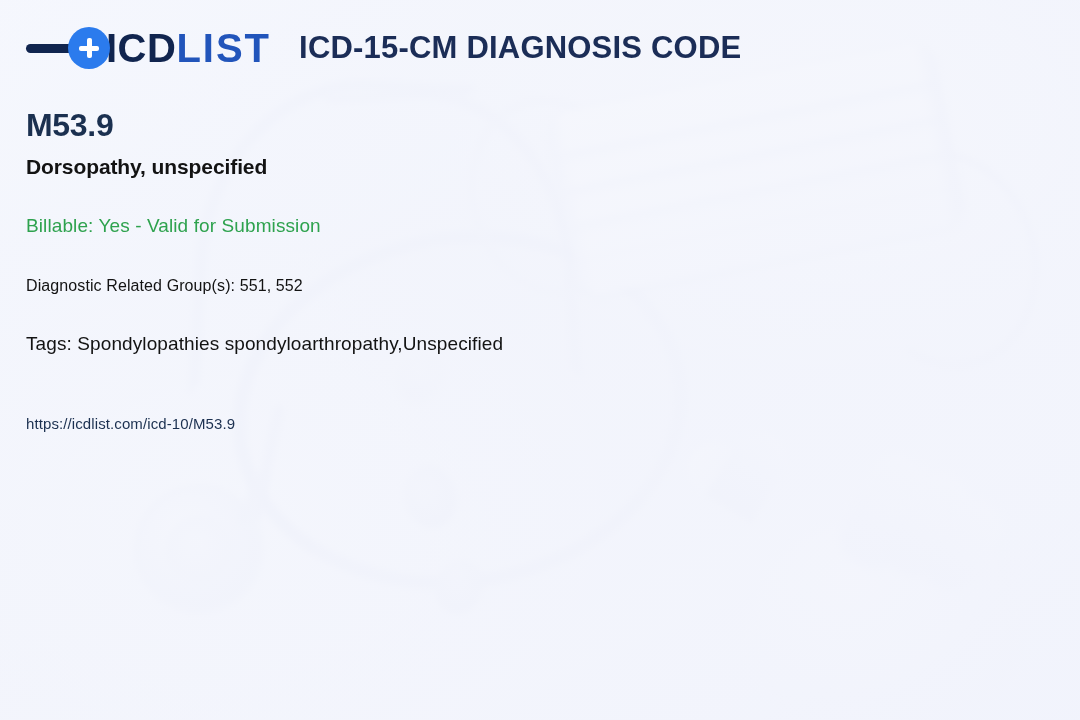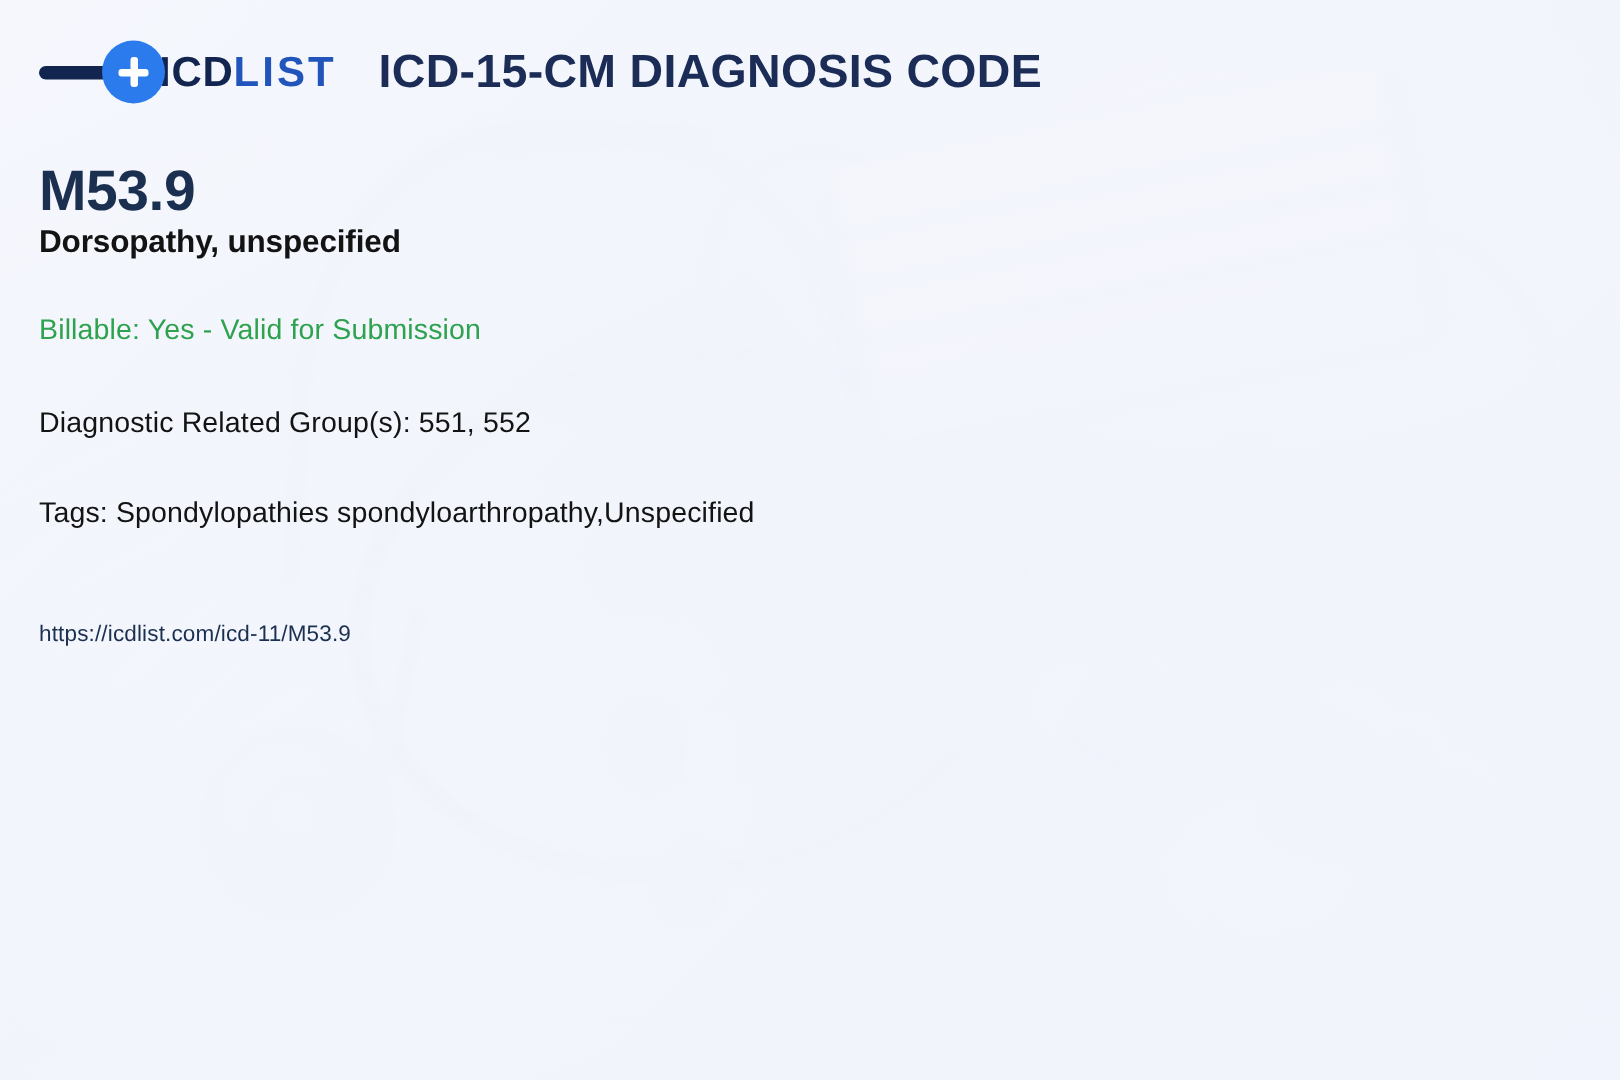--- a/index.html
+++ b/index.html
@@ -248,21 +248,21 @@
   }
   .logo-plus::before, .logo-plus::after {
     content: "";
     position: absolute;
     background: #ffffff;
     border-radius: 2px;
   }
   .logo-plus::before { left: 11px; top: 19px; width: 20px; height: 5px; }
   .logo-plus::after  { left: 19px; top: 11px; width: 5px;  height: 20px; }
   .logo-word {
-    font-size: 28px;
+    font-size: 40px;
     font-weight: 700;
     letter-spacing: 0.5px;
     margin-left: -4px;
     line-height: 1;
   }
   .logo-word .w-icd  { color: #11254f; }
   .logo-word .w-list { color: #2255bb; letter-spacing: 2px; }
 
   .header-title {
     margin-left: 28px;
@@ -274,42 +274,43 @@
   }
 
   
   .content {
     position: absolute;
     left: 26px;
     top: 108px;
     width: 960px;
   }
   .code {
-    font-size: 38px;
+    font-size: 32px;
     font-weight: 700;
     color: #1b3050;
     line-height: 1.1;
     letter-spacing: -0.3px;
   }
   .code-desc {
+    margin-top: 12px;
     font-size: 21px;
     font-weight: 700;
     color: #131313;
     letter-spacing: -0.1px;
   }
   .billable {
     margin-top: 36px;
     font-size: 19px;
     font-weight: 400;
     color: #2ea24e;
     letter-spacing: 0.1px;
   }
   .drg {
     margin-top: 40px;
-    font-size: 19px;
+    font-size: 16px;
     color: #131313;
     letter-spacing: 0.1px;
   }
   .tags {
     margin-top: 38px;
     font-size: 19px;
     color: #131313;
     letter-spacing: 0.1px;
   }
   .url {
@@ -380,17 +381,17 @@
     </div>
     <div class="header-title">ICD-15-CM DIAGNOSIS CODE</div>
   </div>
 
   <div class="content">
     <div class="code">M53.9</div>
     <div class="code-desc">Dorsopathy, unspecified</div>
     <div class="billable">Billable: Yes - Valid for Submission</div>
     <div class="drg">Diagnostic Related Group(s): 551, 552</div>
     <div class="tags">Tags: Spondylopathies spondyloarthropathy,Unspecified</div>
-    <div class="url">https://icdlist.com/icd-11/M53.9</div>
+    <div class="url">https://icdlist.com/icd-10/M53.9</div>
   </div>
 
 
 </div>
 
 </body></html>

